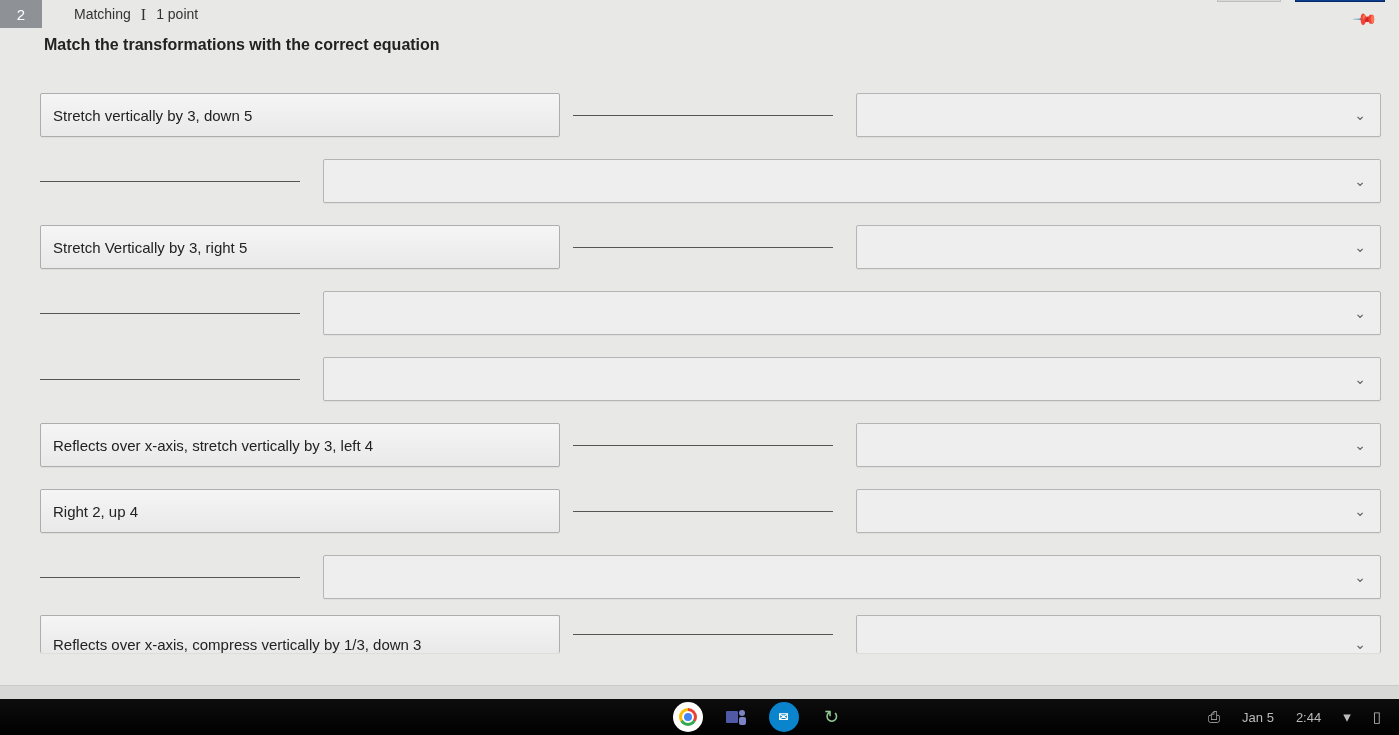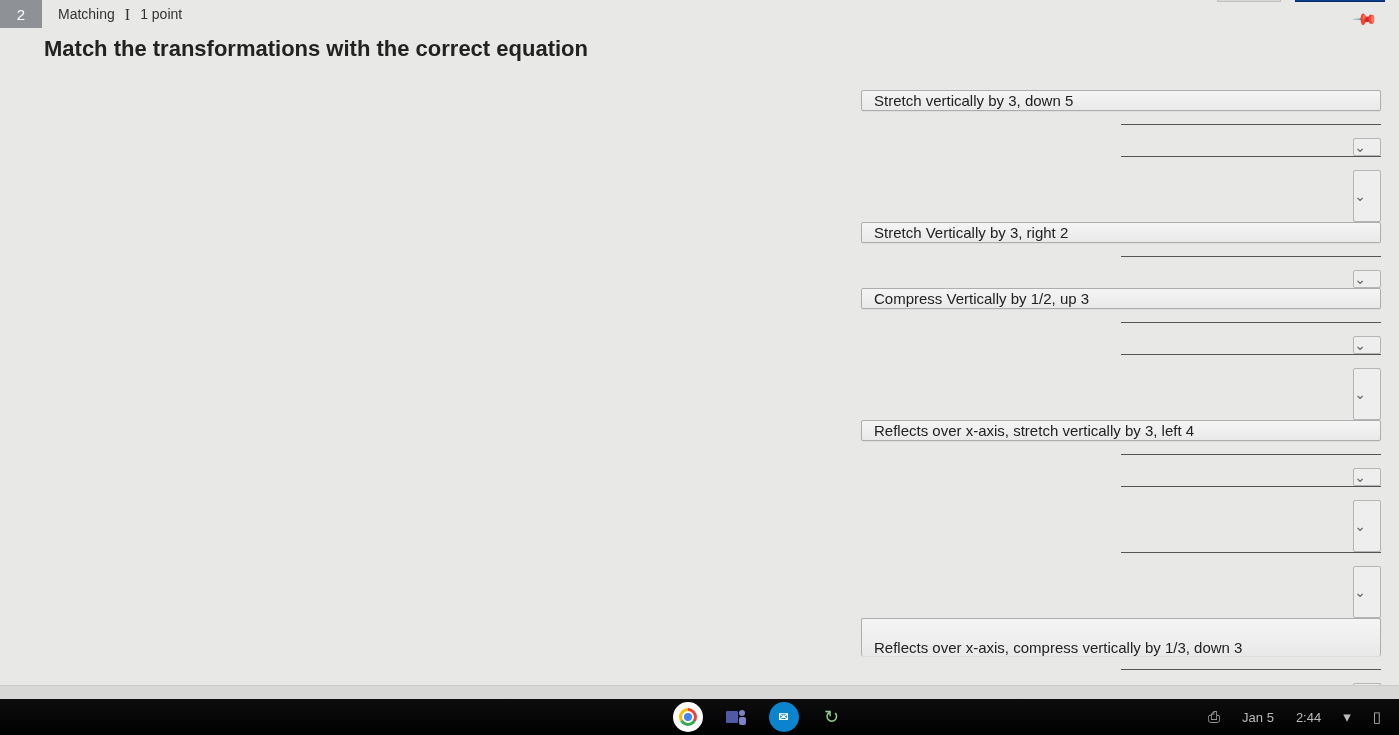--- a/index.html
+++ b/index.html
@@ -25,21 +25,21 @@
       width: 42px;
       height: 28px;
       background: #8e9196;
       color: #fff;
       display: flex;
       align-items: center;
       justify-content: center;
       font-size: 15px;
     }
     .question-meta {
-      padding-left: 16px;
+      padding-left: 32px;
       display: flex;
       align-items: center;
       gap: 8px;
       color: #333;
       font-size: 14px;
     }
     .question-meta .cursor {
       font-family: serif;
       margin: 0 2px;
       font-size: 16px;
@@ -68,33 +68,32 @@
       position: absolute;
       right: 118px;
       top: -12px;
       width: 64px;
       height: 14px;
       background: #d8d8d8;
       border: 1px solid #bfbfbf;
     }
     .prompt {
       padding: 8px 0 0 44px;
-      font-size: 22px;
+      font-size: 16px;
       font-weight: 700;
       color: #222;
     }
     .matching-container {
       padding: 28px 18px 0 40px;
     }
     .match-row {
       display: flex;
-      align-items: flex-end;
+      align-items: center;
       height: 66px;
       gap: 13px;
-      flex-direction: column;
     }
     .left-box {
       width: 520px;
       height: 44px;
       background: linear-gradient(#f5f5f5, #e9e9e9);
       border: 1px solid #adadad;
       border-radius: 2px;
       display: flex;
       align-items: center;
       padding-left: 12px;
@@ -243,32 +242,29 @@
 
   <div class="match-row">
     <div class="connector"></div>
     <div class="right-box">
         <span class="chevron">⌄</span>
       </div>
   </div>
 
   <div class="match-row">
     <div class="left-box">
-        <span>Stretch Vertically by 3, right 2</span>
-      </div>
-    <div class="connector"></div>
-    <div class="right-box">
-        <span class="chevron">⌄</span>
-      </div>
-  </div>
-
-  <div class="match-row">
-    <div class="left-box">
-        <span>Compress Vertically by 1/2, up 3</span>
-      </div>
+        <span>Stretch Vertically by 3, right 5</span>
+      </div>
+    <div class="connector"></div>
+    <div class="right-box">
+        <span class="chevron">⌄</span>
+      </div>
+  </div>
+
+  <div class="match-row">
     <div class="connector"></div>
     <div class="right-box">
         <span class="chevron">⌄</span>
       </div>
   </div>
 
   <div class="match-row">
     <div class="connector"></div>
     <div class="right-box">
         <span class="chevron">⌄</span>
@@ -279,20 +275,23 @@
     <div class="left-box">
         <span>Reflects over x-axis, stretch vertically by 3, left 4</span>
       </div>
     <div class="connector"></div>
     <div class="right-box">
         <span class="chevron">⌄</span>
       </div>
   </div>
 
   <div class="match-row">
+    <div class="left-box">
+        <span>Right 2, up 4</span>
+      </div>
     <div class="connector"></div>
     <div class="right-box">
         <span class="chevron">⌄</span>
       </div>
   </div>
 
   <div class="match-row">
     <div class="connector"></div>
     <div class="right-box">
         <span class="chevron">⌄</span>

